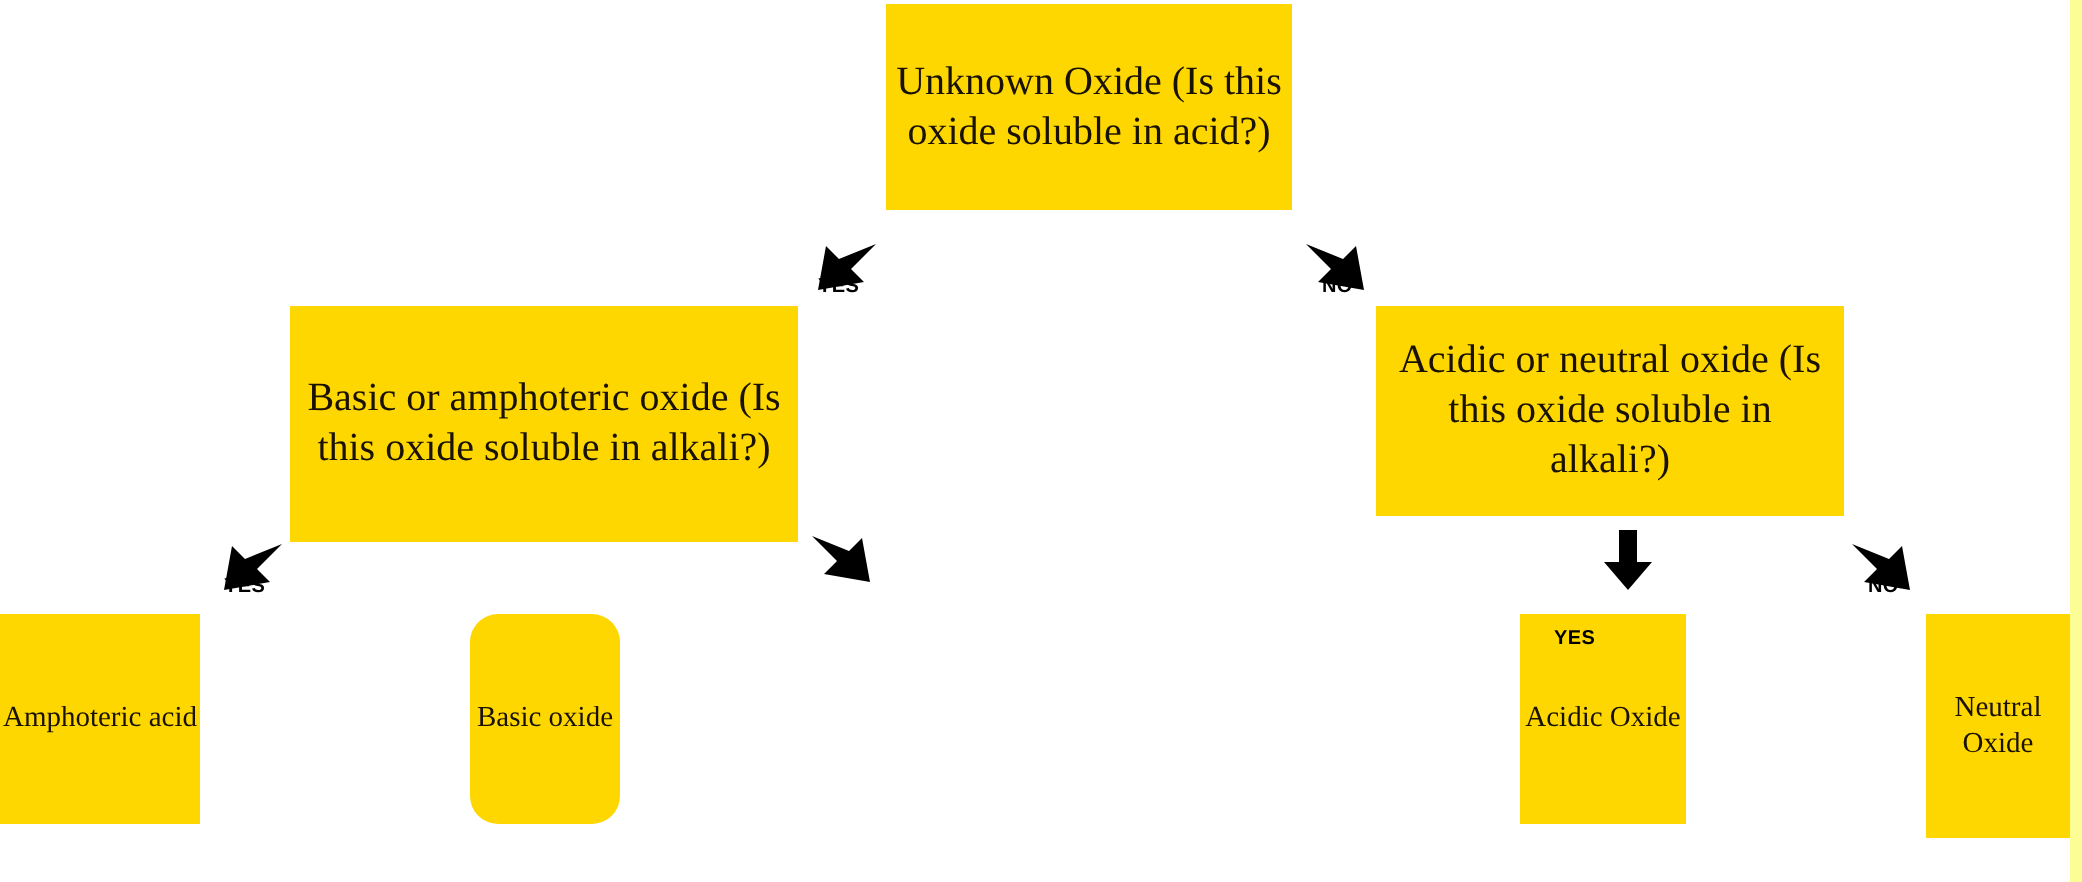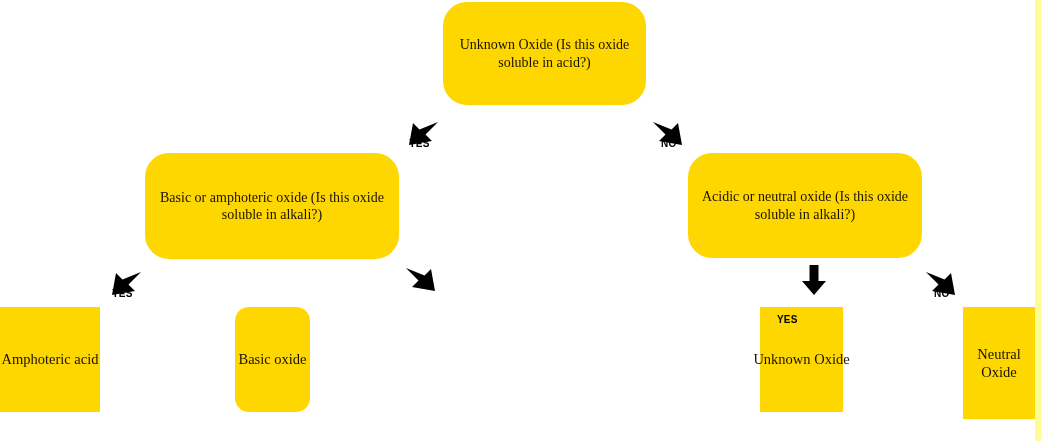--- a/index.html
+++ b/index.html
@@ -37,23 +37,22 @@
   }
   .node .node-label {
     display: block;
     white-space: nowrap;
     font-family: "Liberation Serif", "DejaVu Serif", serif;
   }
   .node.wrap .node-label {
     white-space: normal;
   }
   .node-q {
-    font-size: 14px;
+    font-size: 20px;
     padding: 0 4px;
-    border-radius: 24px;
   }
   .node-term {
     font-size: 14.5px;
   }
   .arrow {
     position: absolute;
     color: #000000;
     line-height: 0;
   }
   .arrow svg {
@@ -75,38 +74,38 @@
 <body>
 
 <div id="canvas">
 
   <div class="edge-stripe" style="left:1035px; width:6px;"></div>
 
   <div class="node node-q wrap" style="left:443px; top:2px; width:203px; height:103px;">
     <span class="node-label">Unknown Oxide (Is this oxide soluble in acid?)</span>
   </div>
 
-  <div class="node node-q wrap" style="left:145px; top:153px; width:254px; height:106px;">
+  <div class="node node-q wrap" style="left:145px; top:153px; width:254px; height:118px;">
     <span class="node-label">Basic or amphoteric oxide (Is this oxide soluble in alkali?)</span>
   </div>
 
   <div class="node node-q wrap" style="left:688px; top:153px; width:234px; height:105px;">
     <span class="node-label">Acidic or neutral oxide (Is this oxide soluble in alkali?)</span>
   </div>
 
   <div class="node node-term wrap" style="left:0px; top:307px; width:100px; height:105px;">
     <span class="node-label" style="white-space:normal;">Amphoteric acid</span>
   </div>
 
   <div class="node node-term" style="left:235px; top:307px; width:75px; height:105px;border-radius:14px;">
     <span class="node-label">Basic oxide</span>
   </div>
 
   <div class="node node-term" style="left:760px; top:307px; width:83px; height:105px;">
-    <span class="node-label">Unknown Oxide</span>
+    <span class="node-label">Acidic Oxide</span>
   </div>
 
   <div class="node node-term wrap" style="left:963px; top:307px; width:72px; height:112px;">
     <span class="node-label" style="white-space:normal;">Neutral Oxide</span>
   </div>
 
   <div class="arrow" style="left:405px; top:122px;">
     <svg width="34" height="30" viewBox="0 0 34 30" fill="currentColor">
       <path d="M33 0 L20.5 12.5 L27 19 L4 23 L8 1 L14.5 7.5 Z"></path>
     </svg>

